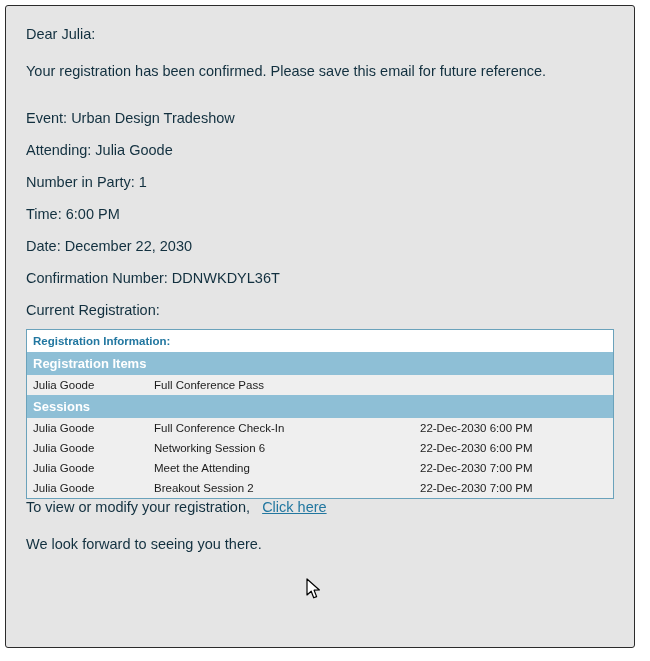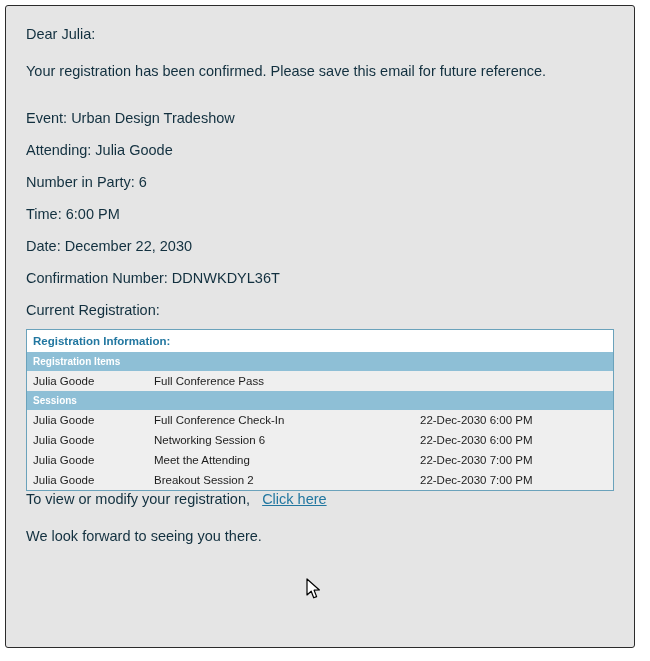--- a/index.html
+++ b/index.html
@@ -54,21 +54,21 @@
   }
   table.reg td {
     padding: 4px 0 4px 6px;
     vertical-align: middle;
     color: #1c1c1c;
   }
   tr.section-header td {
     background: #8ebfd6;
     color: #ffffff;
     font-weight: bold;
-    font-size: 10px;
+    font-size: 13px;
     padding: 4px 0 4px 6px;
   }
   tr.title-row td {
     color: #2277a0;
     font-weight: bold;
     font-size: 11.5px;
     background: #ffffff;
     padding: 5px 0 5px 6px;
   }
   tr.data-row td {
@@ -114,21 +114,21 @@
 
   <div class="spacer-lg"></div>
   <div class="spacer-sm"></div>
 
   <p class="para detail-line">Event: Urban Design Tradeshow</p>
   <div class="spacer-md"></div>
 
   <p class="para detail-line">Attending: Julia Goode</p>
   <div class="spacer-md"></div>
 
-  <p class="para detail-line">Number in Party: 6</p>
+  <p class="para detail-line">Number in Party: 1</p>
   <div class="spacer-md"></div>
 
   <p class="para detail-line">Time: 6:00 PM</p>
   <div class="spacer-md"></div>
 
   <p class="para detail-line">Date: December 22, 2030</p>
   <div class="spacer-md"></div>
 
   <p class="para detail-line">Confirmation Number: DDNWKDYL36T</p>
   <div class="spacer-md"></div>

